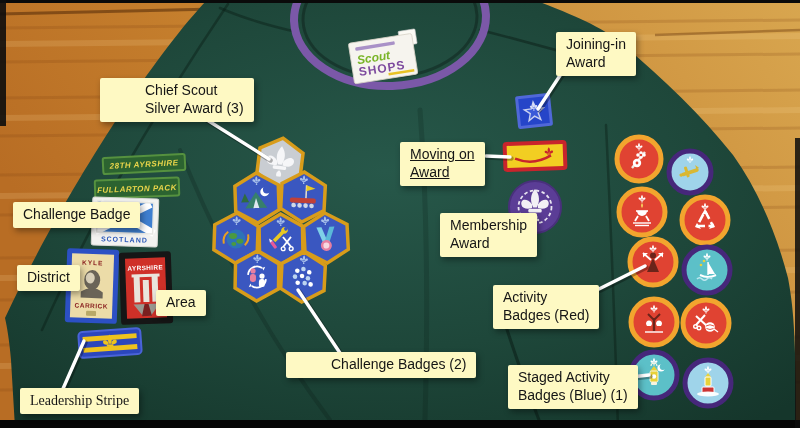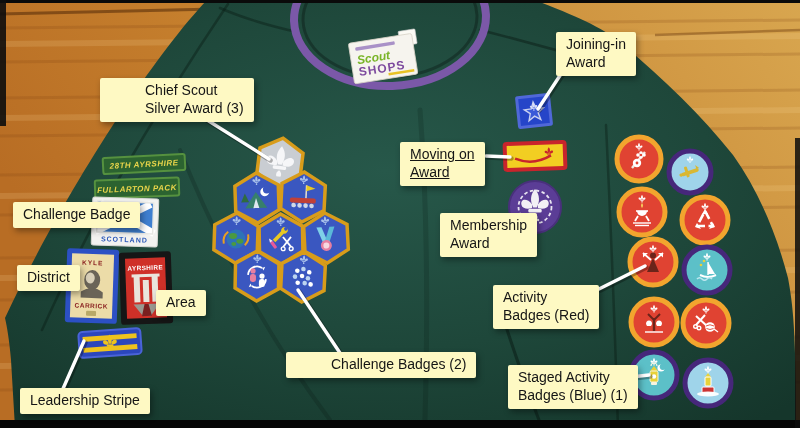--- a/index.html
+++ b/index.html
@@ -389,21 +389,21 @@
     <rect x="0" y="0" width="6" height="126" fill="#0d0d0d" opacity="0.9"></rect>
     <rect x="795" y="138" width="5" height="290" fill="#0d0d0d" opacity="0.85"></rect>
   </g>
 </svg>
 
 <div class="callout" style="left:100px;top:78px;padding-left:45px;">Chief Scout
 Silver Award (3)</div>
 <div class="callout" style="left:13px;top:202px;">Challenge Badge</div>
 <div class="callout" style="left:17px;top:265px;">District</div>
 <div class="callout" style="left:156px;top:290px;">Area</div>
-<div class="callout" style="left:20px;top:388px;">Leadership Stripe</div>
+<div class="callout" style="left:20px;top:388px;font-family:Liberation Serif, serif;">Leadership Stripe</div>
 <div class="callout" style="left:286px;top:352px;padding-left:45px;">Challenge Badges (2)</div>
 <div class="callout" style="left:556px;top:32px;">Joining-in
 Award</div>
 <div class="callout" style="left:400px;top:142px;text-decoration:underline;">Moving on
 Award</div>
 <div class="callout" style="left:440px;top:213px;">Membership
 Award</div>
 <div class="callout" style="left:493px;top:285px;">Activity
 Badges (Red)</div>
 <div class="callout" style="left:508px;top:365px;">Staged Activity

